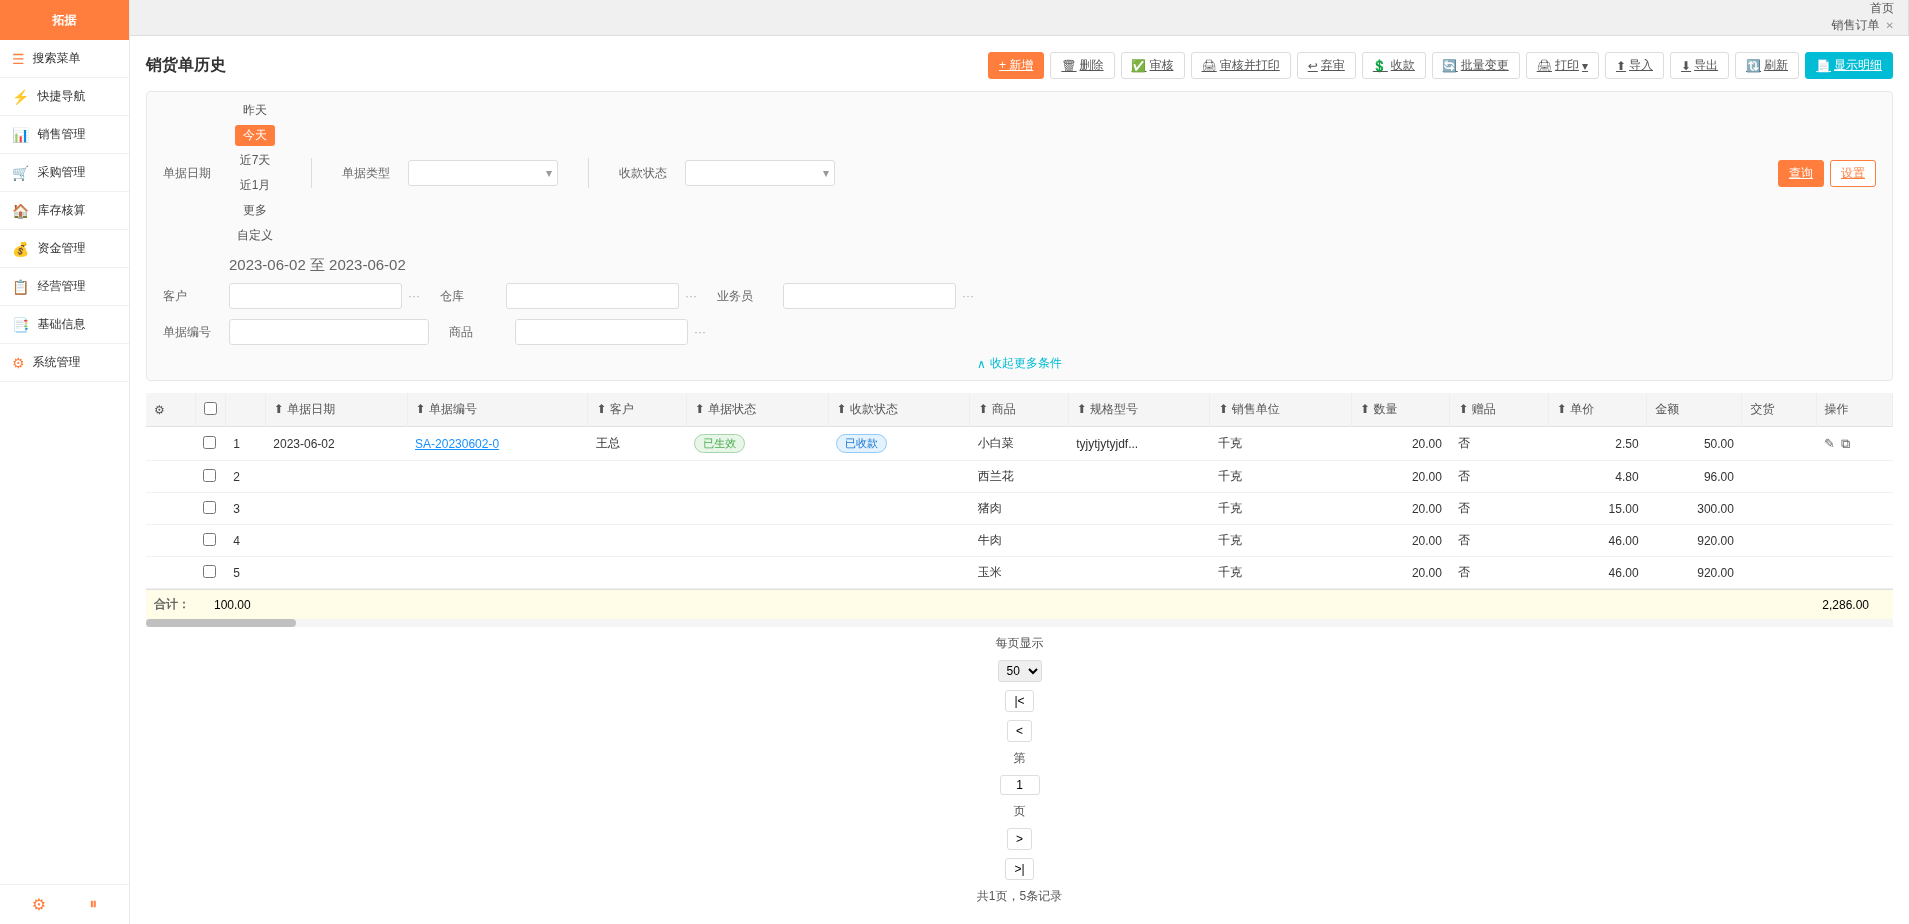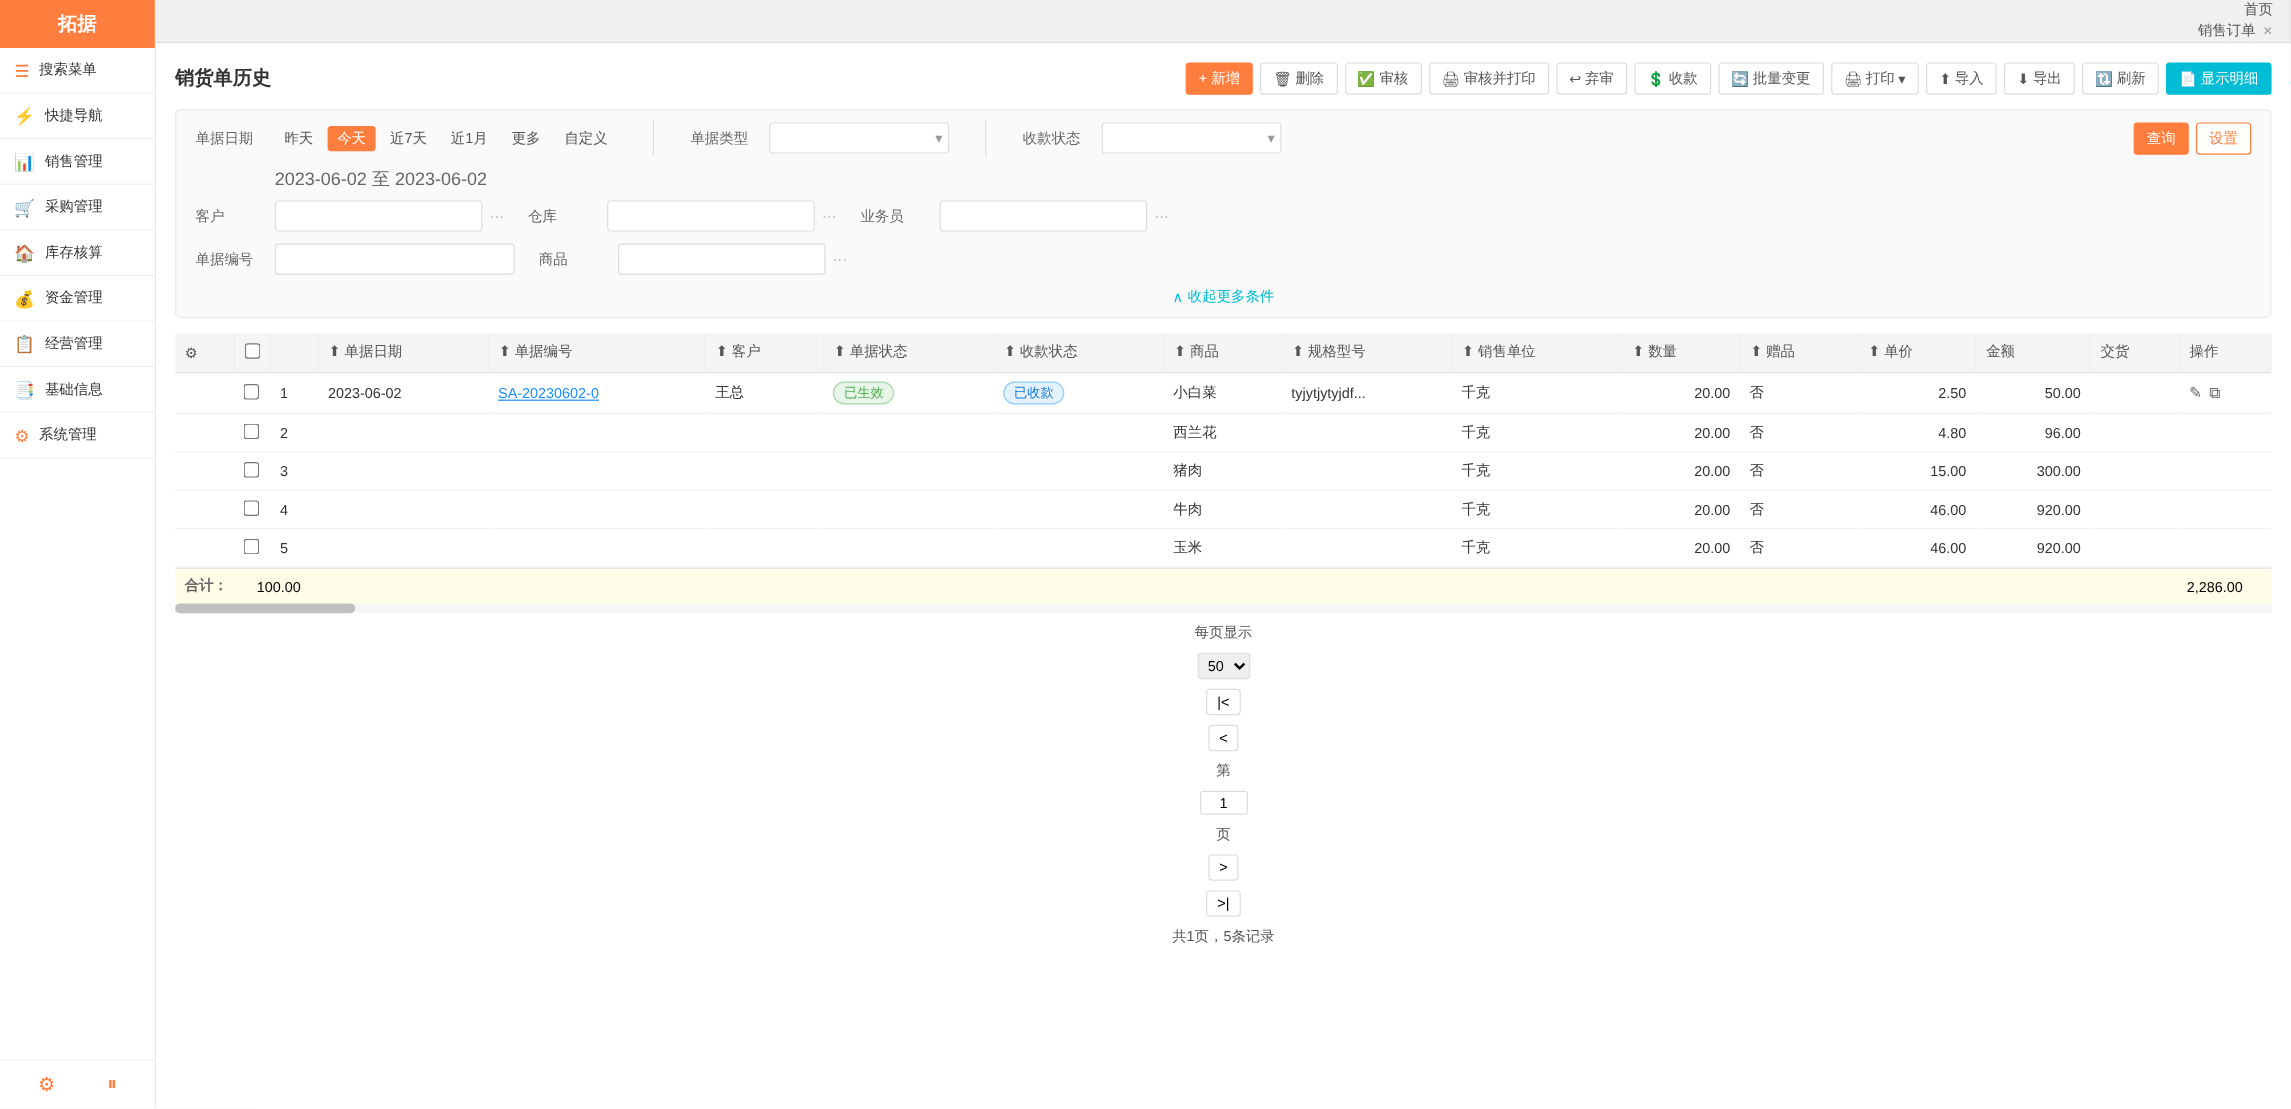--- a/index.html
+++ b/index.html
@@ -14,21 +14,21 @@
       flex-direction: column;
       flex-shrink: 0;
     }
     .sidebar-logo {
       height: 40px;
       background: #ff7e3e;
       display: flex;
       align-items: center;
       justify-content: center;
       color: #fff;
-      font-size: 16px;
+      font-size: 12px;
       font-weight: bold;
     }
     .sidebar-item {
       display: flex;
       align-items: center;
       padding: 10px 12px;
       cursor: pointer;
       color: #333;
       gap: 8px;
       border-bottom: 1px solid #f0f0f0;
@@ -113,20 +113,21 @@
       display: inline-flex;
       align-items: center;
       gap: 3px;
       padding: 4px 10px;
       border: 1px solid #ddd;
       background: #fff;
       color: #555;
       cursor: pointer;
       border-radius: 3px;
       font-size: 12px;
+      text-decoration: underline;
     }
     .btn-primary { background: #ff7e3e; color: #fff; border-color: #ff7e3e; }
     .btn-teal { background: #00bcd4; color: #fff; border-color: #00bcd4; }
     .btn-orange-outline { color: #ff7e3e; border-color: #ff7e3e; }
 
     
     .filter-area {
       border: 1px solid #e8e8e8;
       border-radius: 4px;
       padding: 8px 16px;
@@ -179,20 +180,21 @@
       position: absolute;
       right: 6px;
       pointer-events: none;
       color: #999;
     }
     .date-tags {
       display: flex;
       gap: 4px;
       align-items: center;
       flex-wrap: wrap;
+      flex-direction: column;
     }
     .date-tag {
       padding: 2px 8px;
       border-radius: 3px;
       cursor: pointer;
       color: #555;
     }
     .date-tag.active {
       background: #ff7e3e;
       color: #fff;

